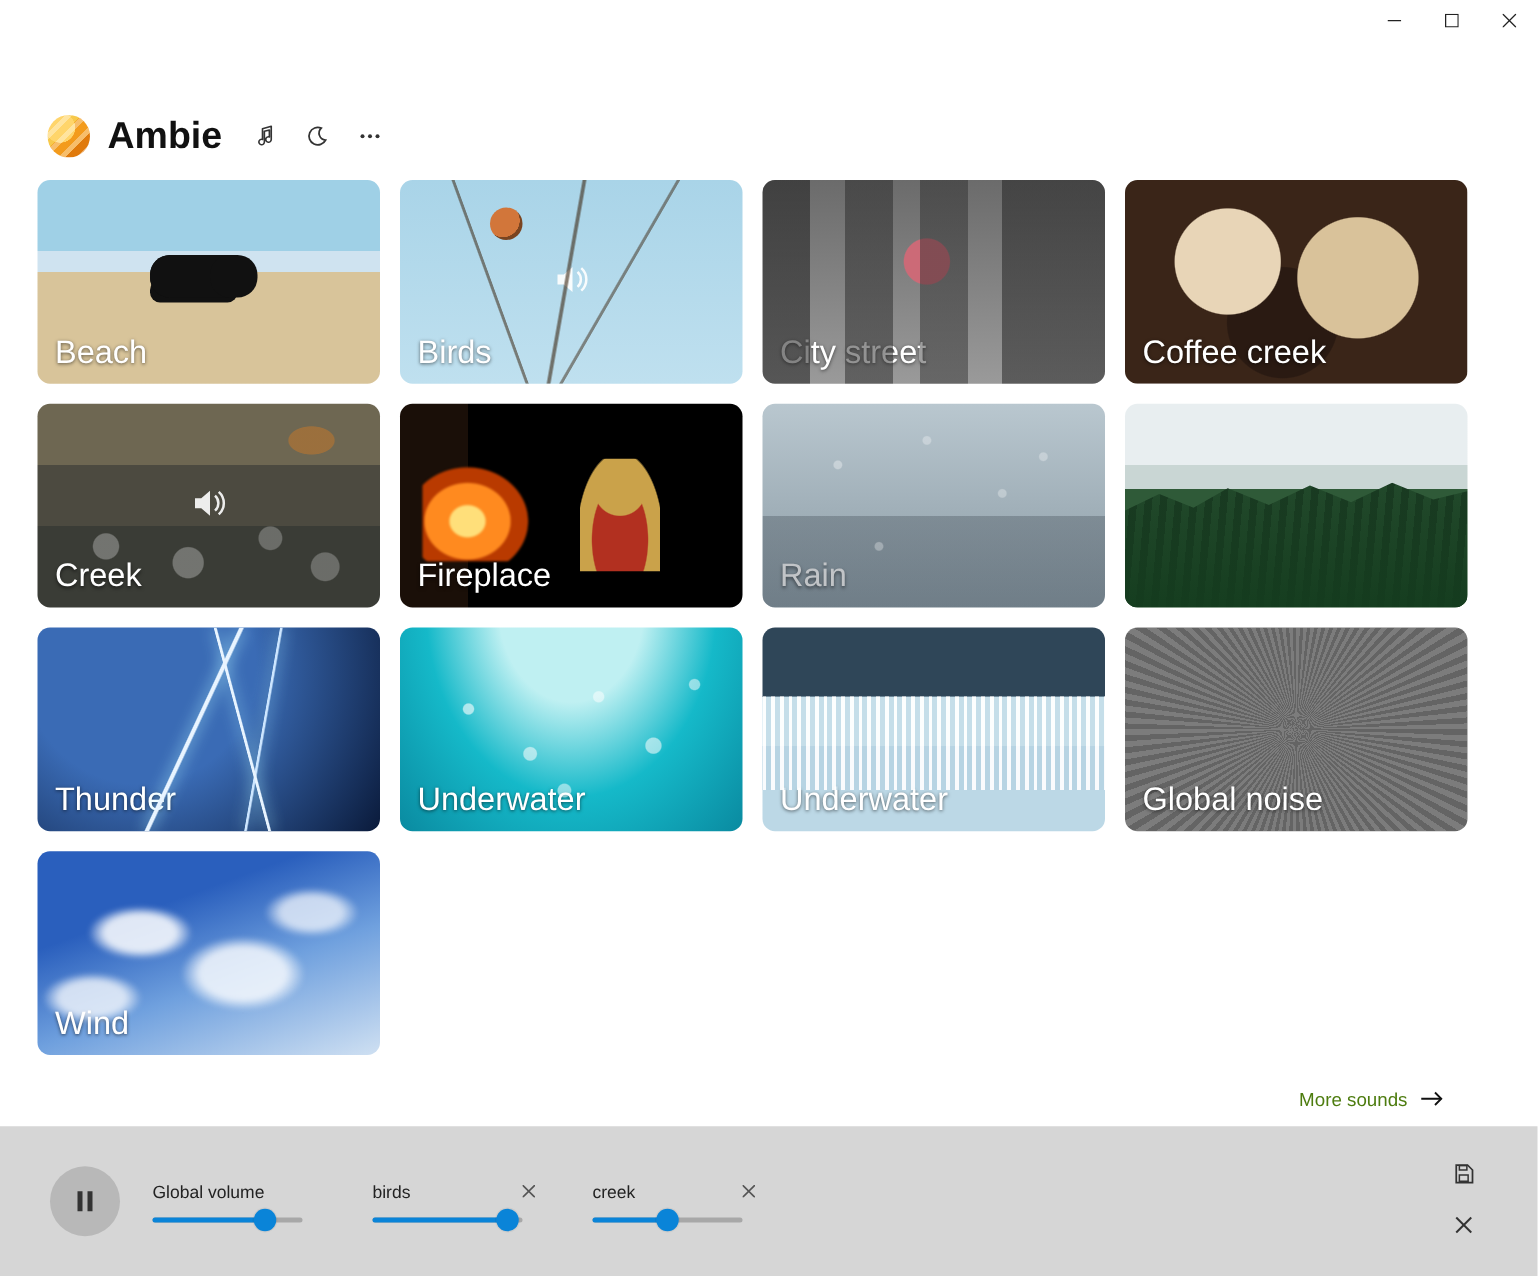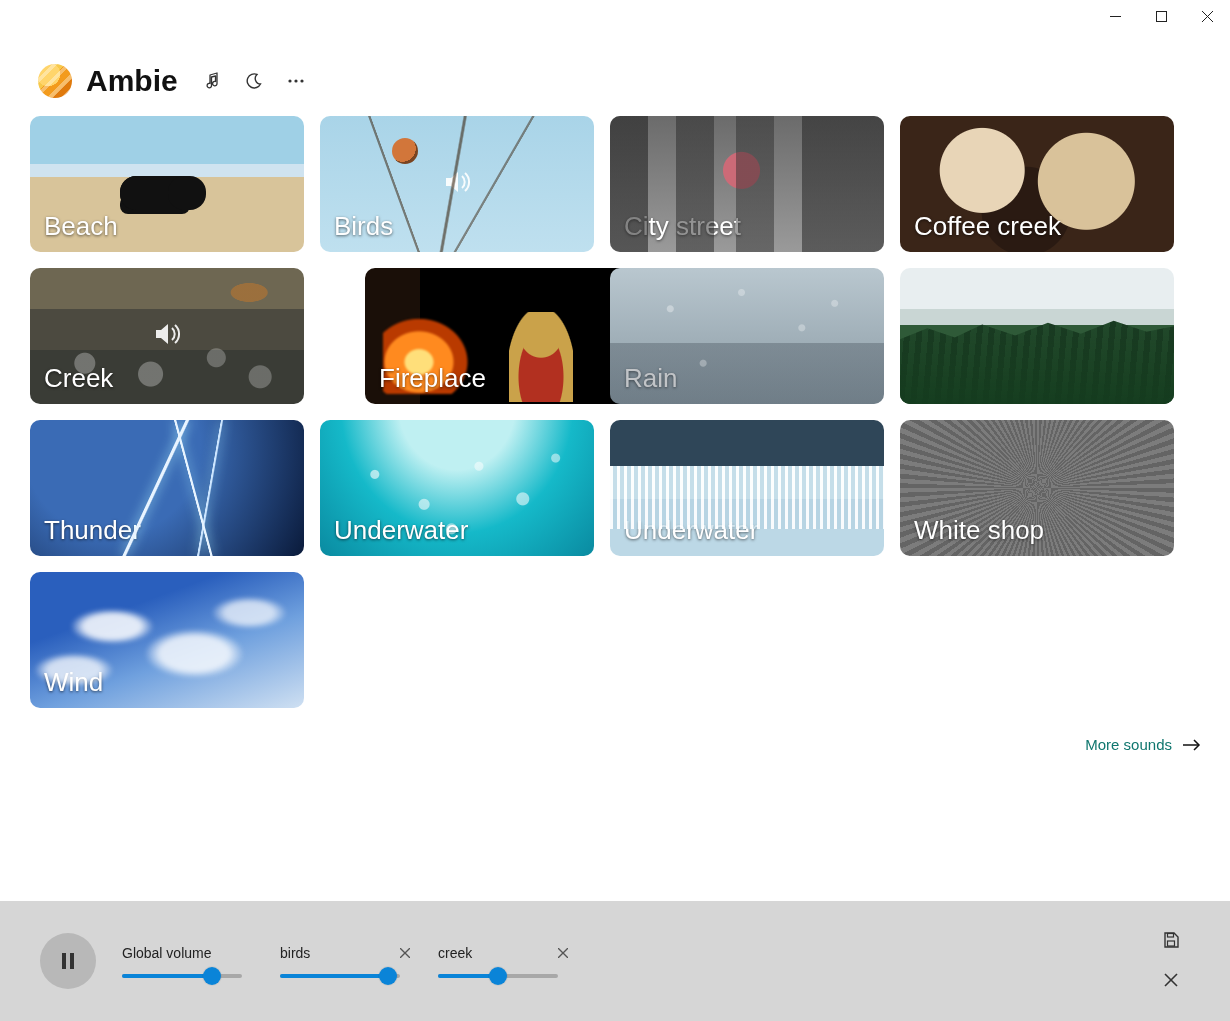--- a/index.html
+++ b/index.html
@@ -2,41 +2,41 @@
 <html><head>
 <meta charset="utf-8">
 <style>
   * { box-sizing: border-box; margin: 0; padding: 0; }
   html, body { width: 1230px; height: 1021px; font-family: "Segoe UI", Arial, sans-serif; background: #fff; overflow: hidden; }
   
   .window-controls { position: absolute; top: 0; right: 0; display: flex; }
   .win-btn { width: 46px; height: 32px; display: flex; align-items: center; justify-content: center; color: #222; }
   .win-btn svg { display: block; }
   
-  .header { display: flex; align-items: center; gap: 14px; padding: 64px 30px 18px 38px; }
+  .header { display: flex; align-items: center; gap: 14px; padding: 48px 30px 18px 38px; margin-top: 44px; }
   .logo { width: 34px; height: 34px; border-radius: 50%; background:
     radial-gradient(circle at 30% 30%, #ffd56b 0 35%, transparent 36%),
     linear-gradient(135deg,#f7c94b 0 40%,#f39b1c 41% 70%,#e07a0c 71% 100%);
     position: relative; overflow: hidden; }
   .logo::before { content:""; position:absolute; inset:0; background:
     repeating-linear-gradient(135deg, rgba(255,255,255,.35) 0 4px, transparent 4px 10px); mix-blend-mode: screen; }
   .app-title { font-size: 30px; font-weight: 600; color: #111; }
   .hdr-icons { display: flex; gap: 22px; margin-left: 10px; align-items: center; }
   .hdr-icon { width: 20px; height: 20px; color: #333; display:flex; align-items:center; justify-content:center; }
   
   .grid { padding: 0 30px; display: grid; grid-template-columns: repeat(4, 274px); gap: 16px 16px; }
-  .tile { position: relative; width: 274px; height: 136px; border-radius: 10px; overflow: hidden; cursor: pointer; background:#888; }
+  .tile { position: relative; width: 274px; height: 163px; border-radius: 10px; overflow: hidden; cursor: pointer; background:#888; }
   .tile-label { position: absolute; left: 14px; bottom: 10px; color: #fff; font-size: 26px; font-weight: 400; text-shadow: 0 1px 3px rgba(0,0,0,.6); }
   .playing-badge { position:absolute; top:50%; left:50%; transform:translate(-50%,-50%); color:rgba(255,255,255,.9); }
-  .more-row { display:flex; justify-content:flex-end; align-items:center; gap:10px; padding: 28px 28px 0 0; font-size:15px; color:#0f766e; cursor:pointer;}
+  .more-row { display:flex; justify-content:flex-end; align-items:flex-start; gap:10px; padding: 28px 74px 0 0; font-size:15px; color:#4d7c0f; cursor:pointer;}
   .more-row svg { stroke:#111; }
   
   .bottom-bar { position:absolute; left:0; right:0; bottom:0; height:120px; background:#d6d6d6; display:flex; align-items:center; padding:0 50px 0 40px; gap:26px; }
   .play-btn { width:56px; height:56px; border-radius:50%; background:#b8b8b8; display:flex; align-items:center; justify-content:center; }
-  .mixer { display:flex; align-items:flex-start; gap:28px; }
+  .mixer { display:flex; align-items:flex-start; gap:46px; }
   .channel { display:flex; flex-direction:column; gap:12px; width:130px; }
   .channel-head { display:flex; justify-content:space-between; align-items:center; font-size:14px; color:#222; height:18px;}
   .close-x { color:#555; cursor:pointer; font-size:13px;}
   .slider { position:relative; width:120px; height:4px; background:#a8a8a8; border-radius:2px; }
   .slider-fill { position:absolute; left:0; top:0; bottom:0; background:#0a84d8; border-radius:2px; }
   .slider-thumb { position:absolute; top:50%; width:18px; height:18px; background:#0a84d8; border-radius:50%; transform:translate(-50%,-50%); box-shadow:0 0 0 1px rgba(0,0,0,.05);}
   .bar-right { margin-left:auto; display:flex; flex-direction:column; gap:20px; align-items:center; color:#333;}
   
   .bg-beach { background: linear-gradient(180deg,#9fd0e6 0 35%, #cfe3f0 35% 45%, #d8c49a 45% 100%); position:relative;}
   .bg-beach::after{content:"";position:absolute;left:90px;top:60px;width:86px;height:34px;border-radius:16px;background:#111;box-shadow: -8px 12px 0 -8px #111, 48px 0 0 0 #111 inset;}
@@ -54,21 +54,21 @@
     radial-gradient(circle at 68% 48%, #d9c29a 0 48px, transparent 49px),
     radial-gradient(circle at 46% 70%, #2a1a12 0 44px, transparent 45px),
     #3a2518;}
   .bg-creek { background: linear-gradient(180deg,#6e6752 0 30%, #4c4a40 30% 60%, #3a3c36 60% 100%); position:relative;}
   .bg-creek::after{content:"";position:absolute;inset:0;background:
     radial-gradient(circle at 20% 70%, rgba(220,220,220,.35) 0 10px, transparent 11px),
     radial-gradient(circle at 44% 78%, rgba(220,220,220,.35) 0 12px, transparent 13px),
     radial-gradient(circle at 68% 66%, rgba(220,220,220,.3) 0 9px, transparent 10px),
     radial-gradient(circle at 84% 80%, rgba(220,220,220,.3) 0 11px, transparent 12px),
     radial-gradient(ellipse at 80% 18%, rgba(200,120,40,.5) 0 18px, transparent 19px);}
-  .bg-fireplace { background: linear-gradient(90deg,#1a0f08 0 20%, #000 20% 100%); position:relative;margin-left:45px;}
+  .bg-fireplace { background: linear-gradient(90deg,#1a0f08 0 20%, #000 20% 100%); position:relative;}
   .bg-fireplace::before{content:"";position:absolute;left:18px;top:46px;width:90px;height:80px;background:
     radial-gradient(ellipse at 40% 60%, #ffdf7a 0 14px, #ff8a1f 15px 34px, #b93a00 35px 48px, transparent 49px);filter:blur(1px);}
   .bg-fireplace::after{content:"";position:absolute;right:66px;top:44px;width:64px;height:90px;background:
     radial-gradient(circle at 50% 28%, #caa24a 0 20px, transparent 21px),
     radial-gradient(ellipse at 50% 72%, #b23020 0 22px, #caa24a 23px 34px, transparent 35px);}
   .bg-rain { background: linear-gradient(180deg,#b9c7cf 0%, #8a9aa4 100%); position:relative;}
   .bg-rain::after{content:"";position:absolute;inset:0;background:
     radial-gradient(circle at 22% 30%, rgba(255,255,255,.35) 0 3px, transparent 4px),
     radial-gradient(circle at 48% 18%, rgba(255,255,255,.3) 0 3px, transparent 4px),
     radial-gradient(circle at 70% 44%, rgba(255,255,255,.3) 0 3px, transparent 4px),
@@ -189,21 +189,21 @@
     <div class="tile bg-thunder">
       <div class="tile-label">Thunder</div>
     </div>
     <div class="tile bg-underwater">
       <div class="tile-label">Underwater</div>
     </div>
     <div class="tile bg-waterfall">
       <div class="tile-label">Underwater</div>
     </div>
     <div class="tile bg-whitenoise">
-      <div class="tile-label">White shop</div>
+      <div class="tile-label">Global noise</div>
     </div>
     <div class="tile bg-wind">
       <div class="tile-label">Wind</div>
     </div>
   </div>
 
 <div class="more-row">
   <span>More sounds</span>
   <svg width="20" height="14" viewBox="0 0 20 14" fill="none" stroke-width="1.5">
       <line x1="1" y1="7" x2="17" y2="7"></line>

